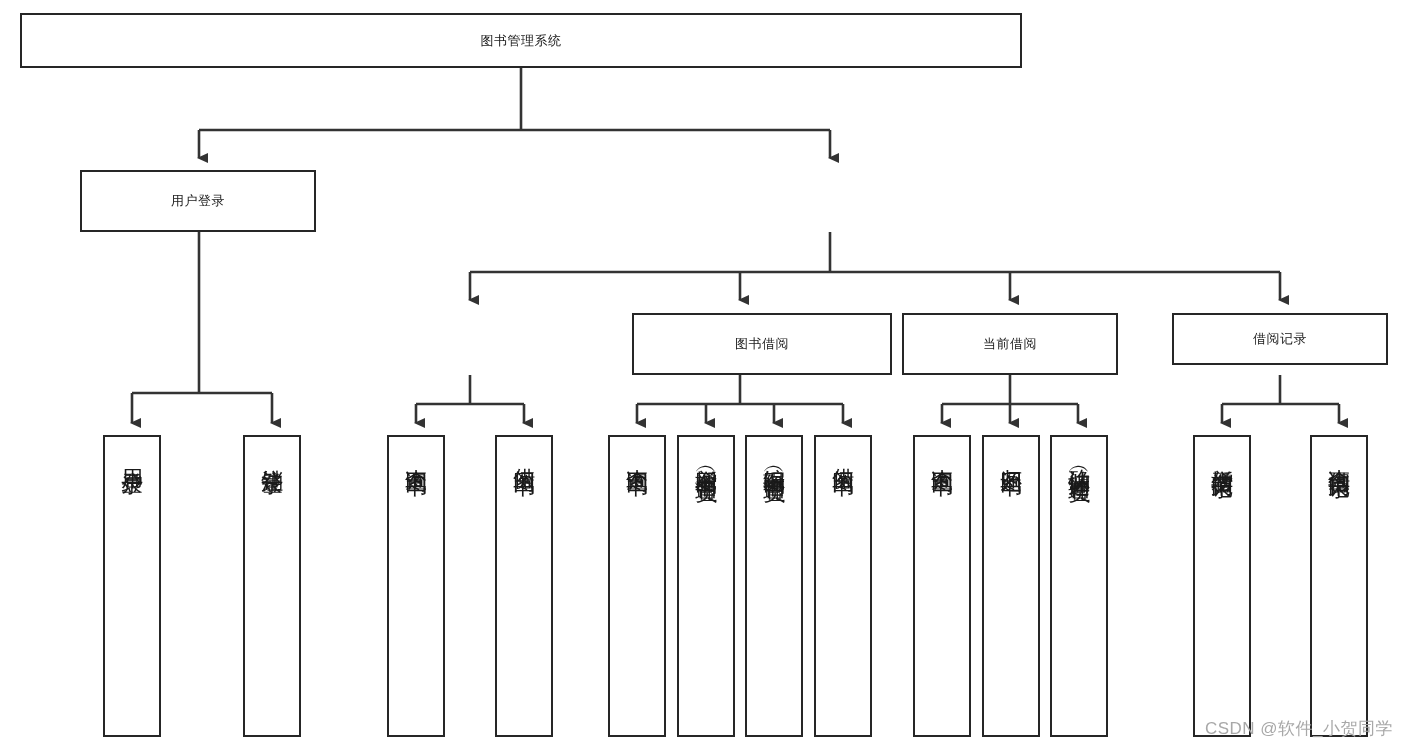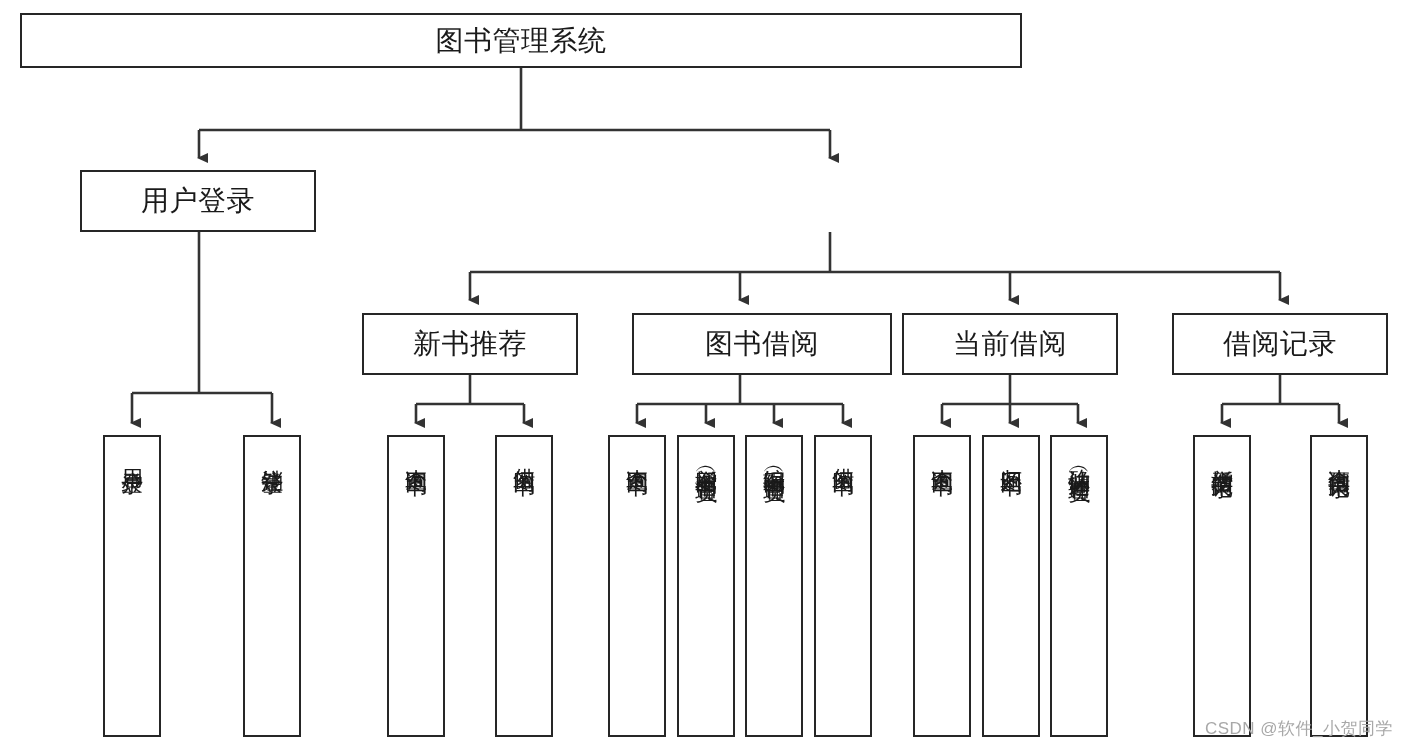--- a/index.html
+++ b/index.html
@@ -30,21 +30,21 @@
     box-sizing: border-box;
     background: #ffffff;
     border: 2px solid #262626;
     display: flex;
     align-items: center;
     justify-content: center;
     color: #1a1a1a;
     z-index: 2;
   }
   .node .lbl {
-    font-size: 28px;
+    font-size: 13px;
     line-height: 1.18;
     letter-spacing: 0.5px;
     white-space: nowrap;
   }
   .node.vertical {
     align-items: flex-start;
     padding-top: 14px;
   }
   .node.vertical .lbl {
     writing-mode: vertical-rl;
@@ -122,30 +122,27 @@
   </svg>
 
   <div class="node" style="left:20px; top:13px; width:1002px; height:55px;">
     <span class="lbl">图书管理系统</span>
   </div>
 
   <div class="node" style="left:80px; top:170px; width:236px; height:62px;">
     <span class="lbl">用户登录</span>
   </div>
 
-  <div class="node" style="left:362px; top:313px; width:216px; height:62px;">
-    <span class="lbl">新书推荐</span>
-  </div>
   <div class="node" style="left:632px; top:313px; width:260px; height:62px;">
     <span class="lbl">图书借阅</span>
   </div>
   <div class="node" style="left:902px; top:313px; width:216px; height:62px;">
     <span class="lbl">当前借阅</span>
   </div>
-  <div class="node" style="left:1172px; top:313px; width:216px; height:62px;">
+  <div class="node" style="left:1172px; top:313px; width:216px; height:52px;">
     <span class="lbl">借阅记录</span>
   </div>
 
   <div class="node vertical" style="left:103px; top:435px; width:58px; height:302px;">
     <span class="lbl">用户登录</span>
   </div>
   <div class="node vertical" style="left:243px; top:435px; width:58px; height:302px;">
     <span class="lbl">注销登录</span>
   </div>
 

